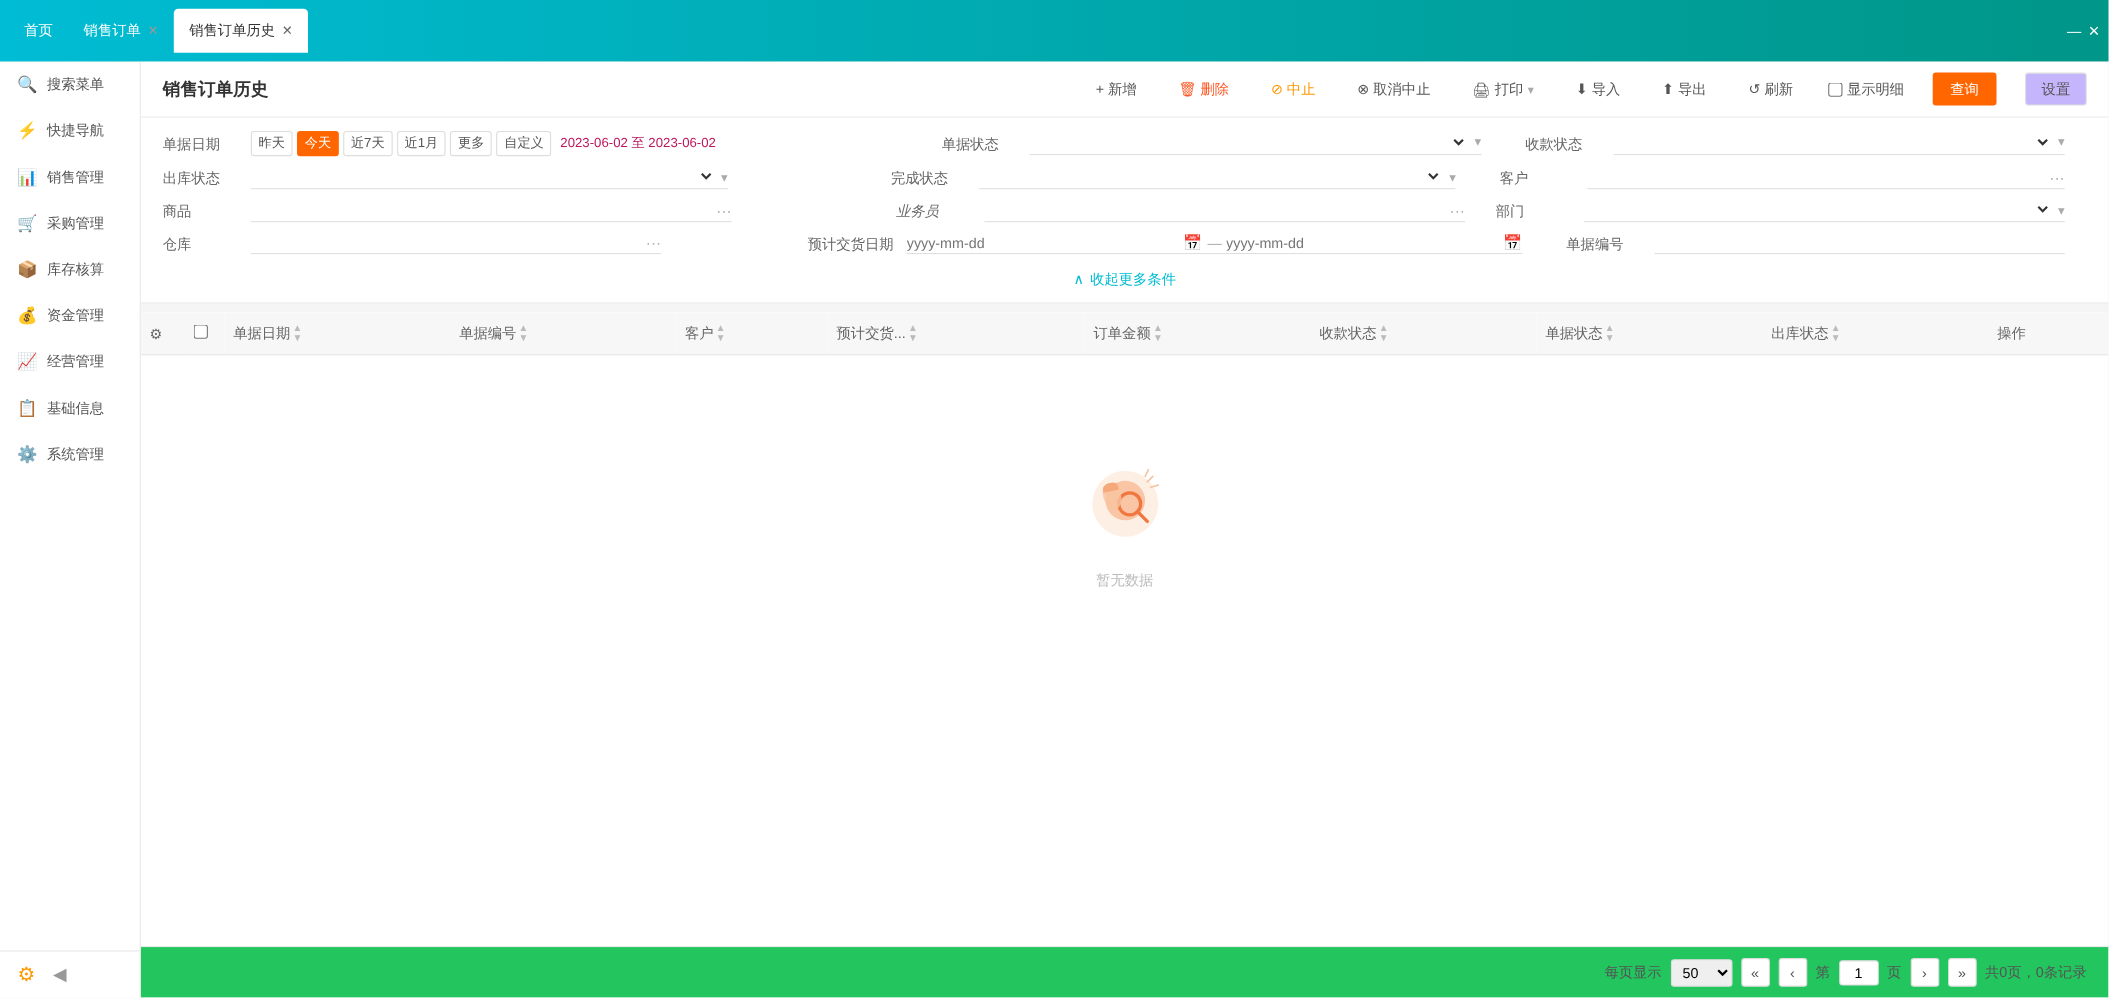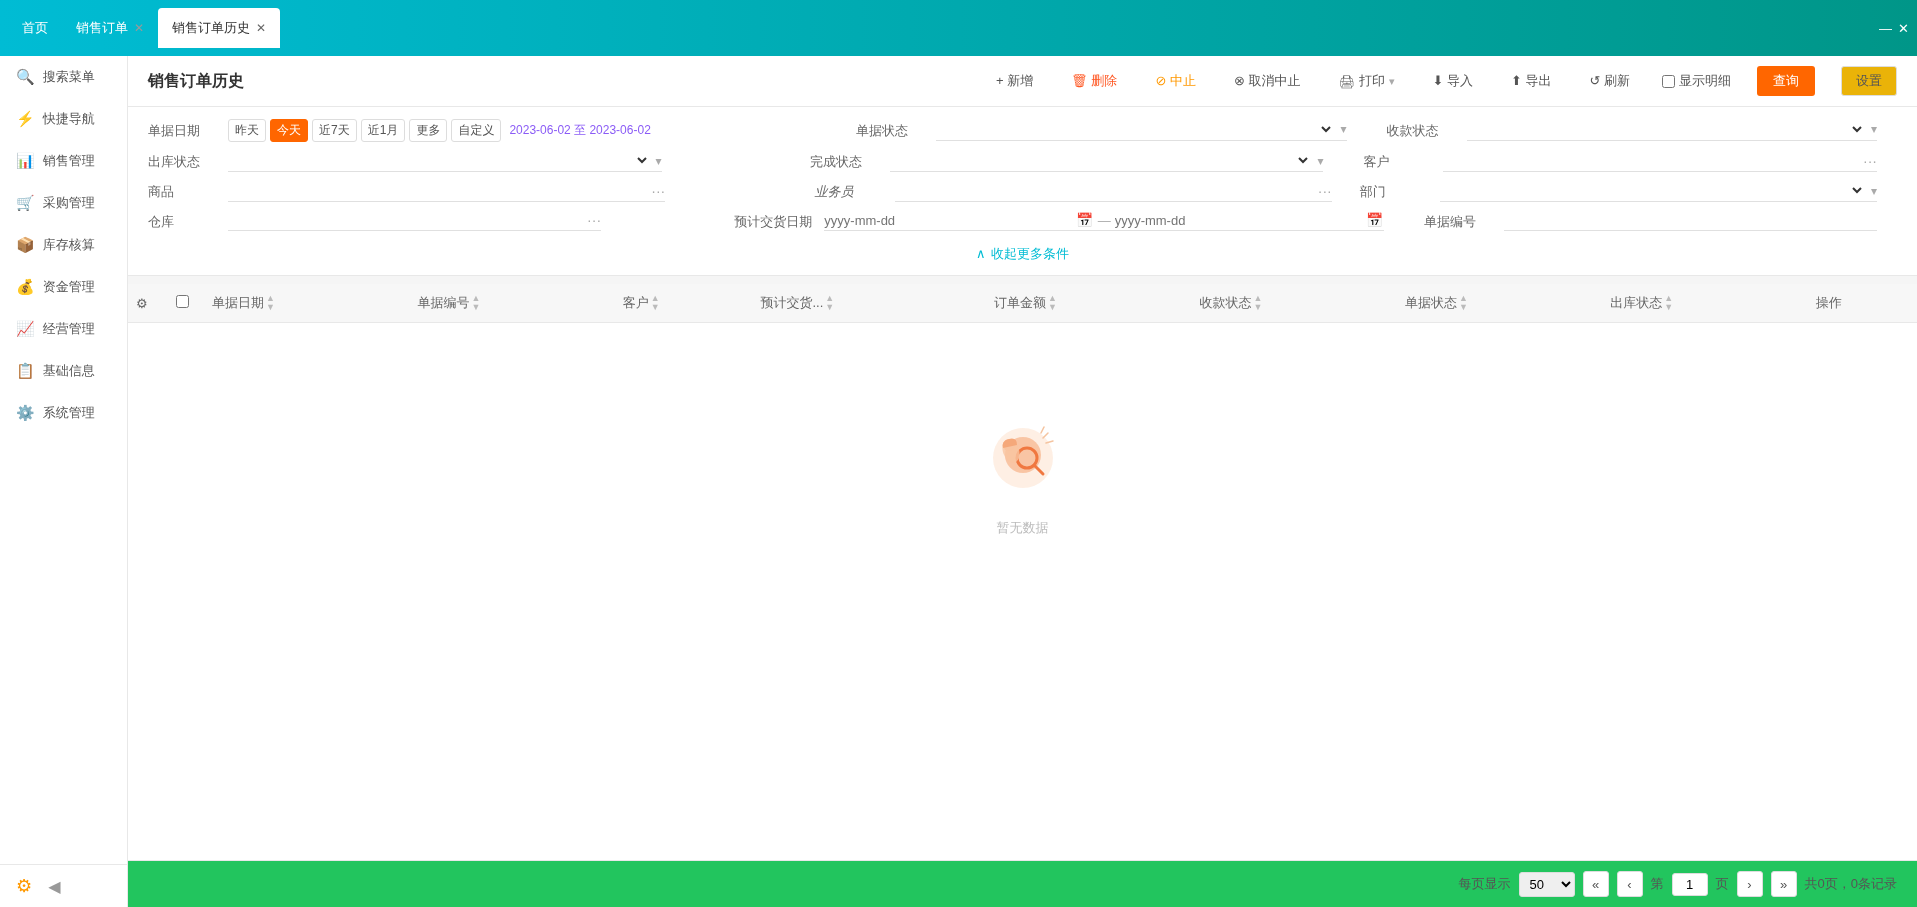--- a/index.html
+++ b/index.html
@@ -125,21 +125,21 @@
     .btn-query {
       background: #ff6600;
       color: #fff;
       border: none;
       padding: 6px 16px;
       border-radius: 3px;
       cursor: pointer;
       font-size: 13px;
     }
     .btn-setting {
-      background: #eab308;
+      background: #c4b5fd;
       color: #555;
       border: 1px solid #ddd;
       padding: 5px 14px;
       border-radius: 3px;
       cursor: pointer;
       font-size: 13px;
     }
     .checkbox-label {
       display: flex;
       align-items: center;
@@ -213,21 +213,21 @@
       color: #555;
       background: #fff;
     }
     .date-quick-btn.active {
       background: #ff6600;
       color: #fff;
       border-color: #ff6600;
     }
     .date-range-text {
       font-size: 12px;
-      color: #8b5cf6;
+      color: #be185d;
     }
     .collapse-row {
       text-align: center;
       padding: 4px 0 0;
       color: #00bcd4;
       cursor: pointer;
       font-size: 13px;
     }
     .calendar-icon { color: #ff9800; font-size: 14px; }
 

